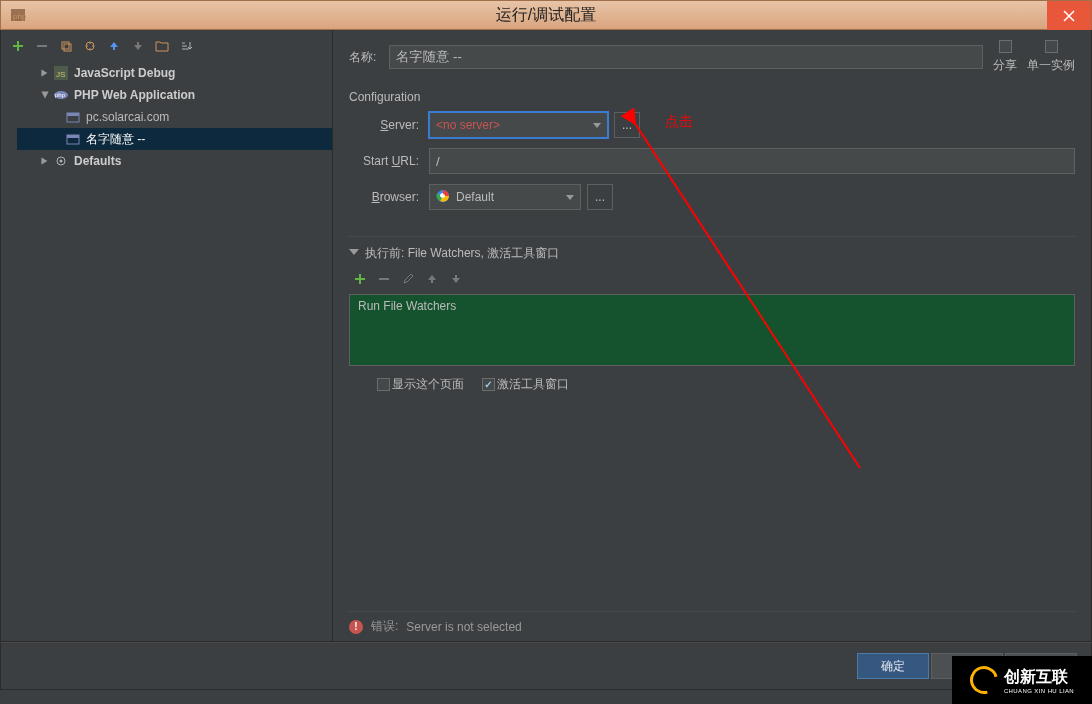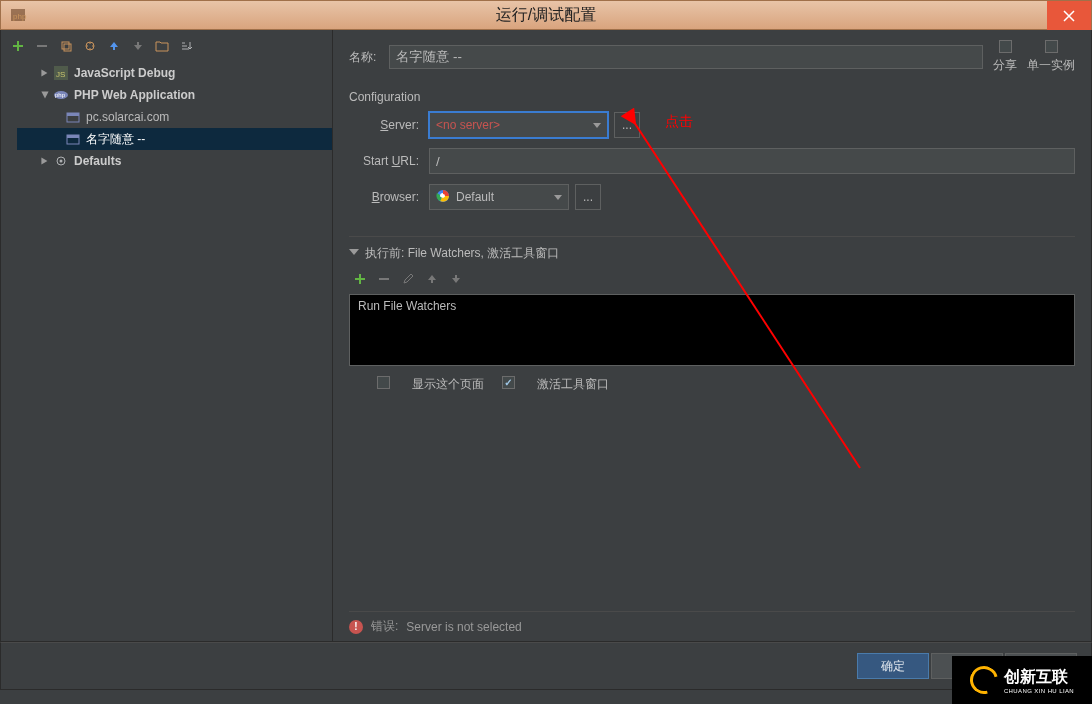--- a/index.html
+++ b/index.html
@@ -36,32 +36,32 @@
 .section-title { color: #bbb; margin-bottom: 8px; }
 .config-body { border-bottom: 1px solid #4a4a4a; padding-bottom: 16px; margin-bottom: 8px; }
 
 .form-row { display: flex; align-items: center; margin-bottom: 10px; }
 .form-row .flbl { width: 80px; text-align: right; padding-right: 10px; }
 .form-row .flbl .ul { text-decoration: underline; }
 .combo { height: 26px; background: #45494a; border: 1px solid #5e6060; display: flex; align-items: center; padding: 0 6px; position: relative; }
 .combo .arrow-down { margin-left: auto; border-left: 4px solid transparent; border-right: 4px solid transparent; border-top: 5px solid #9a9a9a; }
 .combo.server { width: 179px; border: 1px solid #3a7cd1; outline: 1px solid #3a7cd1; }
 .combo.server .val { color: #c75450; }
-.combo.browser { width: 140px; }
+.combo.browser { width: 152px; }
 .ellipsis-btn { width: 26px; height: 26px; border: 1px solid #5e6060; background: #3c3f41; margin-left: 6px; display: flex; align-items: center; justify-content: center; cursor: pointer; color: #bbb; }
 .text-input { flex: 1; height: 26px; background: #45494a; border: 1px solid #5e6060; color: #bbb; padding: 0 6px; }
 
 .before-launch { display: flex; align-items: center; margin-bottom: 6px; cursor: pointer; }
 .before-launch .tri { border-top: 4px solid transparent; border-bottom: 4px solid transparent; border-left: 0; border-right: 0; width: 0; height: 0; border-left: 5px solid transparent; border-right: 5px solid transparent; border-top: 6px solid #9a9a9a; margin-right: 6px; }
 .bl-toolbar { display: flex; gap: 2px; margin-bottom: 4px; }
 .bl-toolbar .tb-btn { width: 22px; height: 22px; display: flex; align-items: center; justify-content: center; cursor: pointer; color: #787878; }
-.task-list { border: 1px solid #5e6060; background: #000000; height: 72px; padding: 4px 8px; color: #bbb; margin-bottom: 10px; }
+.task-list { border: 1px solid #5e6060; background: #14532d; height: 72px; padding: 4px 8px; color: #bbb; margin-bottom: 10px; }
 
 .show-row { display: flex; align-items: center; gap: 18px; }
-.show-row .chk-item { display: flex; align-items: flex-start; gap: 22px; }
+.show-row .chk-item { display: flex; align-items: center; gap: 2px; }
 .chk-checked { width: 13px; height: 13px; background: #43494a; border: 1px solid #6c6c6c; display: flex; align-items: center; justify-content: center; color: #a0c8e8; font-size: 10px; font-weight: bold; }
 
 .error-bar { margin-top: auto; height: 30px; display: flex; align-items: center; border-top: 1px solid #4a4a4a; gap: 8px; color: #999; }
 .err-icon { width: 14px; height: 14px; border-radius: 50%; background: #c75450; color: #fff; display: flex; align-items: center; justify-content: center; font-size: 10px; font-weight: bold; }
 
 .footer { height: 48px; background: #3c3f41; border: 1px solid #2b2b2b; border-top: 1px solid #4a4a4a; display: flex; align-items: center; justify-content: flex-end; padding: 0 14px; gap: 2px; }
 .btn { min-width: 72px; height: 26px; border: 1px solid #5e6060; background: #4c5052; color: #bbb; display: flex; align-items: center; justify-content: center; cursor: pointer; padding: 0 14px; }
 .btn.primary { background: #365880; border-color: #4a7bab; color: #e0e6ec; }
 
 .annotation { position: absolute; color: #f00; font-size: 14px; pointer-events: none; }

